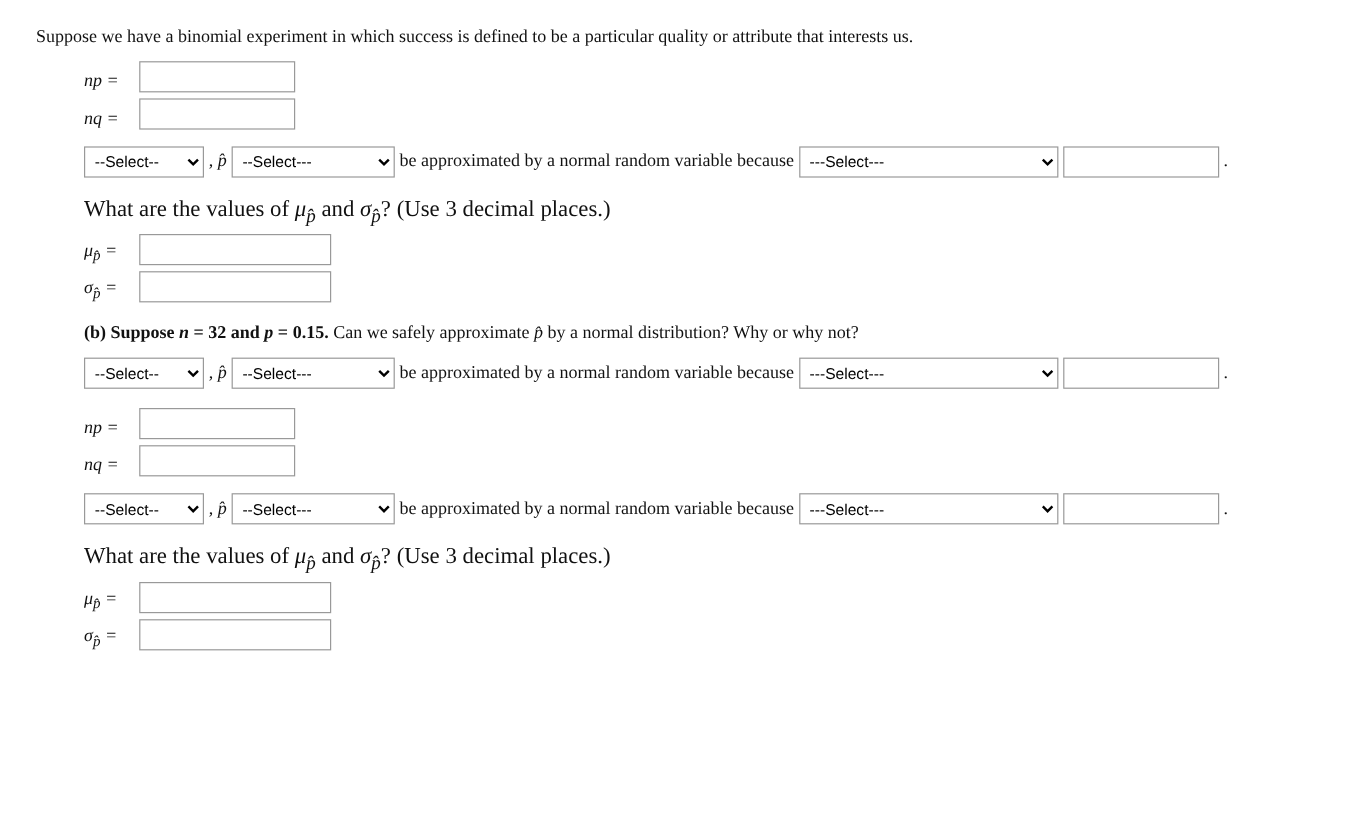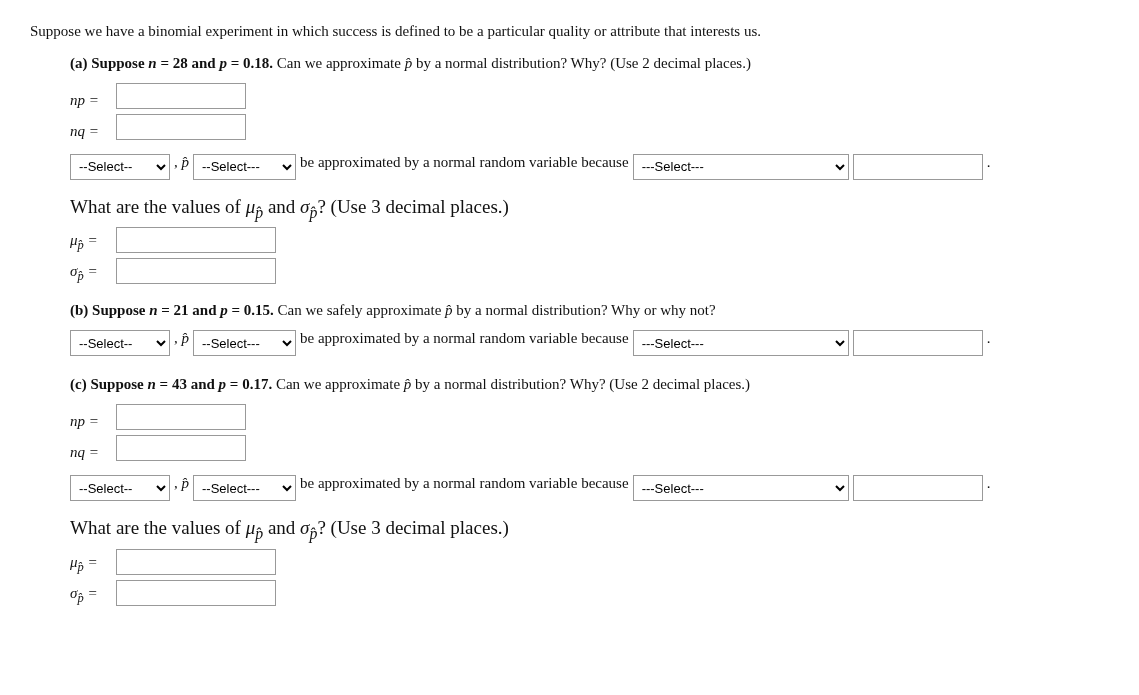--- a/index.html
+++ b/index.html
@@ -51,31 +51,31 @@
     select {
       border: 1px solid #999;
       padding: 2px 4px;
       font-size: 13px;
       height: 26px;
       background: #fff;
       cursor: pointer;
     }
     .select-row {
       display: flex;
-      align-items: flex-start;
+      align-items: center;
       flex-wrap: wrap;
       gap: 4px;
       margin-bottom: 10px;
       font-size: 15px;
     }
     .select-small {
       width: 100px;
     }
     .select-medium {
-      width: 103px;
+      width: 136px;
     }
     .select-reason {
       width: 216px;
     }
     .input-reason {
       width: 80px;
       border: 1px solid #999;
       height: 26px;
       padding: 2px 4px;
       font-size: 14px;
@@ -92,23 +92,20 @@
       font-size: 15px;
     }
     
   </style>
 </head>
 <body>
 
 <p class="intro-text">Suppose we have a binomial experiment in which success is defined to be a particular quality or attribute that interests us.</p>
 
 <div class="section">
-  <p class="section-label">
-    <strong>(a) Suppose <em>n</em> = <strong>28</strong> and <em>p</em> = <strong>0.18</strong>.</strong> Can we approximate <em>p̂</em> by a normal distribution? Why? (Use 2 decimal places.)
-  </p>
 
   <div class="input-row">
     <span class="input-label"><em>np</em> =</span>
     <input type="text" value="" style="">
   </div>
   <div class="input-row">
     <span class="input-label"><em>nq</em> =</span>
     <input type="text" value="" style="">
   </div>
 
@@ -147,21 +144,21 @@
     <input type="text" class="wide" value="" style="">
   </div>
   <div class="input-row">
     <span class="input-label"><em>σ<sub>p̂</sub></em> =</span>
     <input type="text" class="wide" value="" style="">
   </div>
 </div>
 
 <div class="section">
   <p class="section-label">
-    <strong>(b) Suppose <em>n</em> = <strong>21</strong> and <em>p</em> = <strong>0.15</strong>.</strong> Can we safely approximate <em>p̂</em> by a normal distribution? Why or why not?
+    <strong>(b) Suppose <em>n</em> = <strong>32</strong> and <em>p</em> = <strong>0.15</strong>.</strong> Can we safely approximate <em>p̂</em> by a normal distribution? Why or why not?
   </p>
 
   <div class="select-row">
     <select class="select-small">
       <option>--Select--</option>
       <option>Yes</option>
       <option>No</option>
     </select>
     <span>, <em>p̂</em></span>
     <select class="select-medium">
@@ -174,23 +171,20 @@
       <option>---Select---</option>
       <option>np ≥ 5 and nq ≥ 5</option>
       <option>np &lt; 5 or nq &lt; 5</option>
     </select>
     <input type="text" class="input-reason" value="" style="">
     <span class="period">.</span>
   </div>
 </div>
 
 <div class="section">
-  <p class="section-label">
-    <strong>(c) Suppose <em>n</em> = <strong>43</strong> and <em>p</em> = <strong>0.17</strong>.</strong> Can we approximate <em>p̂</em> by a normal distribution? Why? (Use 2 decimal places.)
-  </p>
 
   <div class="input-row">
     <span class="input-label"><em>np</em> =</span>
     <input type="text" value="" style="">
   </div>
   <div class="input-row">
     <span class="input-label"><em>nq</em> =</span>
     <input type="text" value="" style="">
   </div>
 

